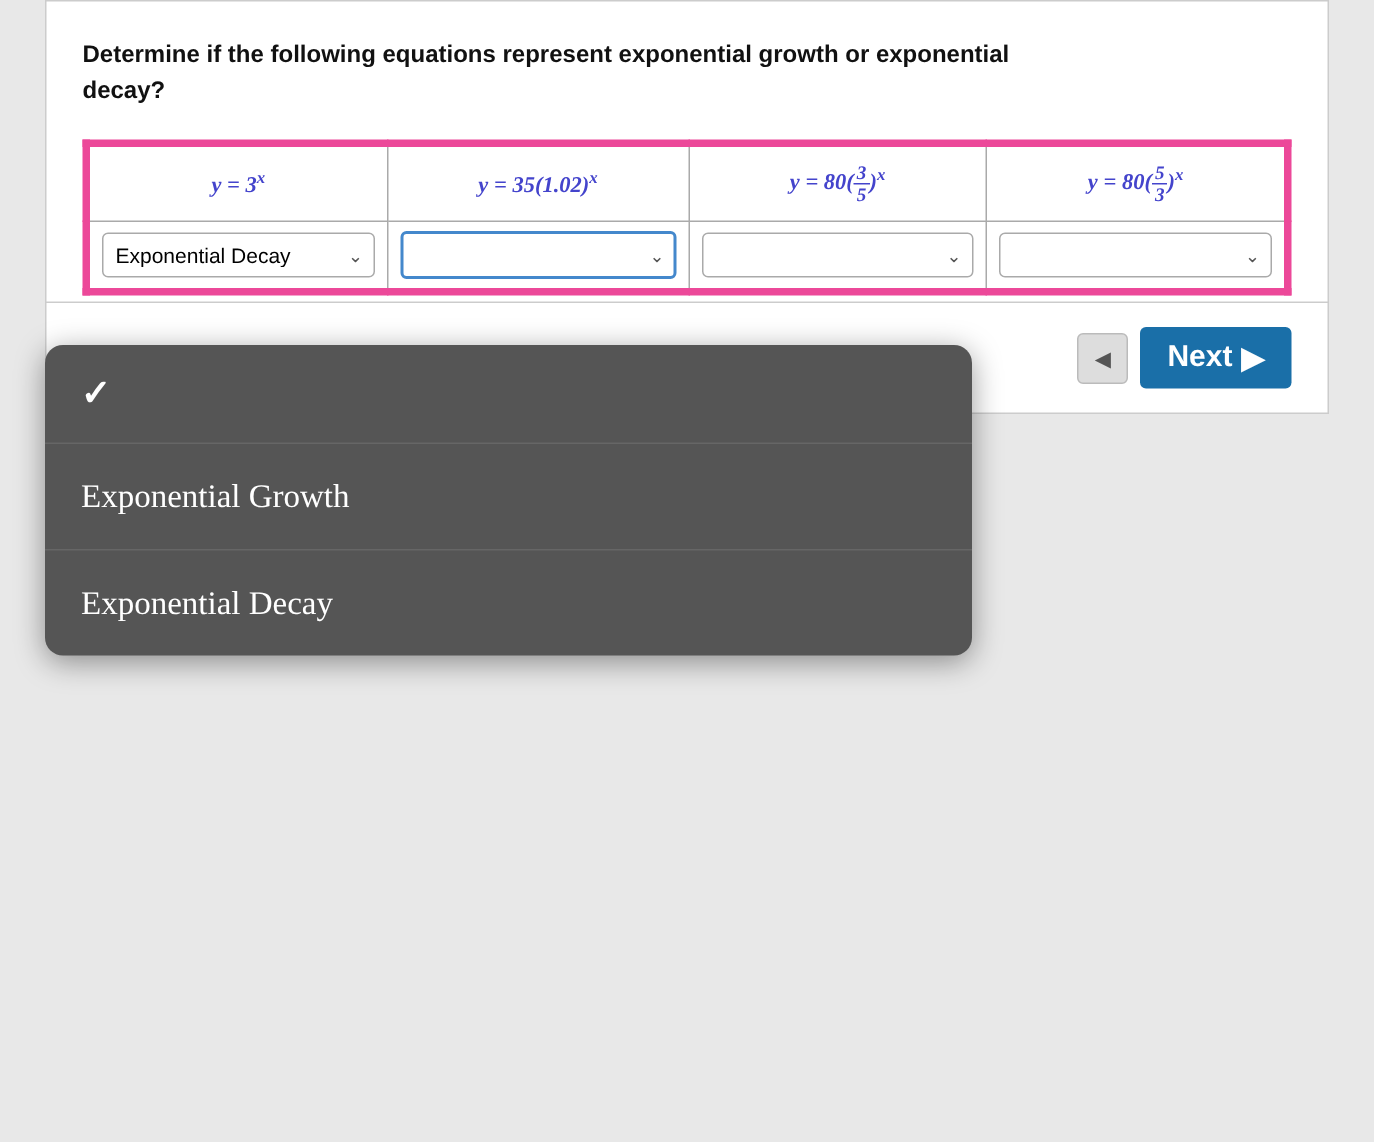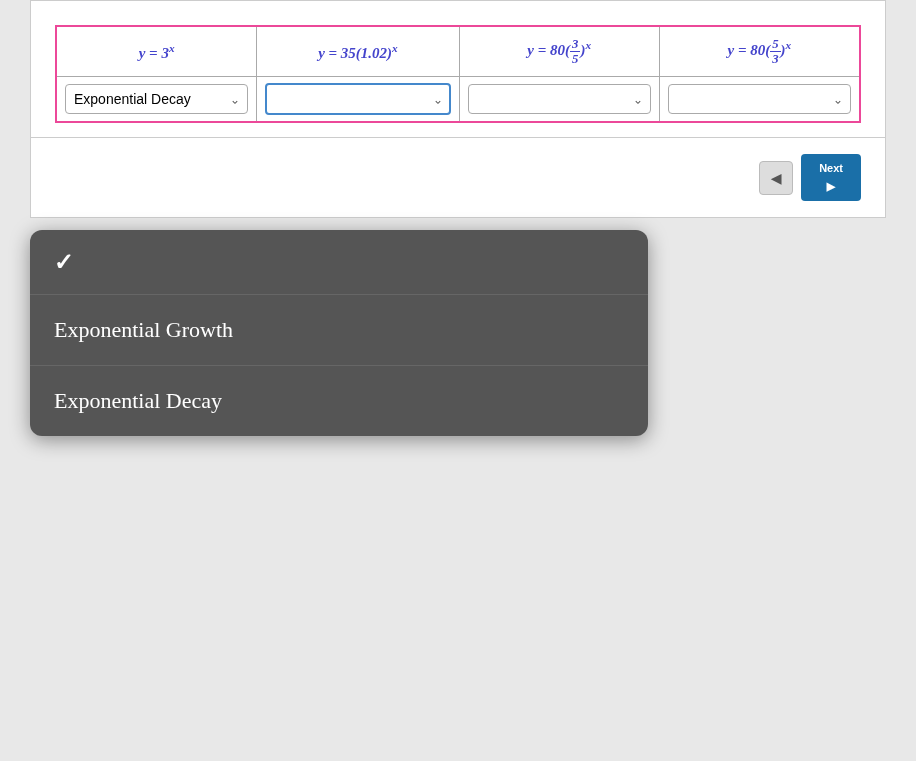--- a/index.html
+++ b/index.html
@@ -30,22 +30,22 @@
       font-size: 16px;
       font-weight: bold;
       color: #111111;
       line-height: 1.5;
       margin-bottom: 20px;
     }
 
     .table-container {
       width: 100%;
       border-collapse: collapse;
-      border: 2px solid #ec4899;
-      margin-bottom: 14px;
+      border: 5px solid #ec4899;
+      margin-bottom: 4px;
       padding-left: 22px;
     }
 
     .table-container th, .table-container td {
       border: 1px solid #aaaaaa;
       padding: 10px 8px;
       text-align: center;
     }
 
     .equation-row th {
@@ -123,26 +123,25 @@
       color: #555;
     }
 
     .nav-next-btn {
       padding: 8px 18px;
       background: #1a6fa8;
       color: white;
       border: none;
       border-radius: 4px;
       cursor: pointer;
-      font-size: 11px;
+      font-size: 20px;
       font-weight: bold;
       display: flex;
       align-items: center;
       gap: 6px;
-      flex-direction: column;
     }
 
     
     .dropdown-overlay {
       position: absolute;
       top: 230px;
       left: 30px;
       width: 618px;
       background: #555555;
       border-radius: 12px;
@@ -200,20 +199,24 @@
     .frac .den {
       padding: 0 2px;
     }
   </style>
 </head>
 <body>
 
 <div class="main-container">
 
   <div class="card">
+    <div class="question-text">
+      <span>Determine if the following equations represent exponential growth or exponential</span><br>
+      <span>decay?</span>
+    </div>
 
     <table class="table-container">
       <thead>
         <tr class="equation-row">
           <th>
             <span class="equation math">
               y = 3<sup>x</sup>
             </span>
           </th>
           <th>

